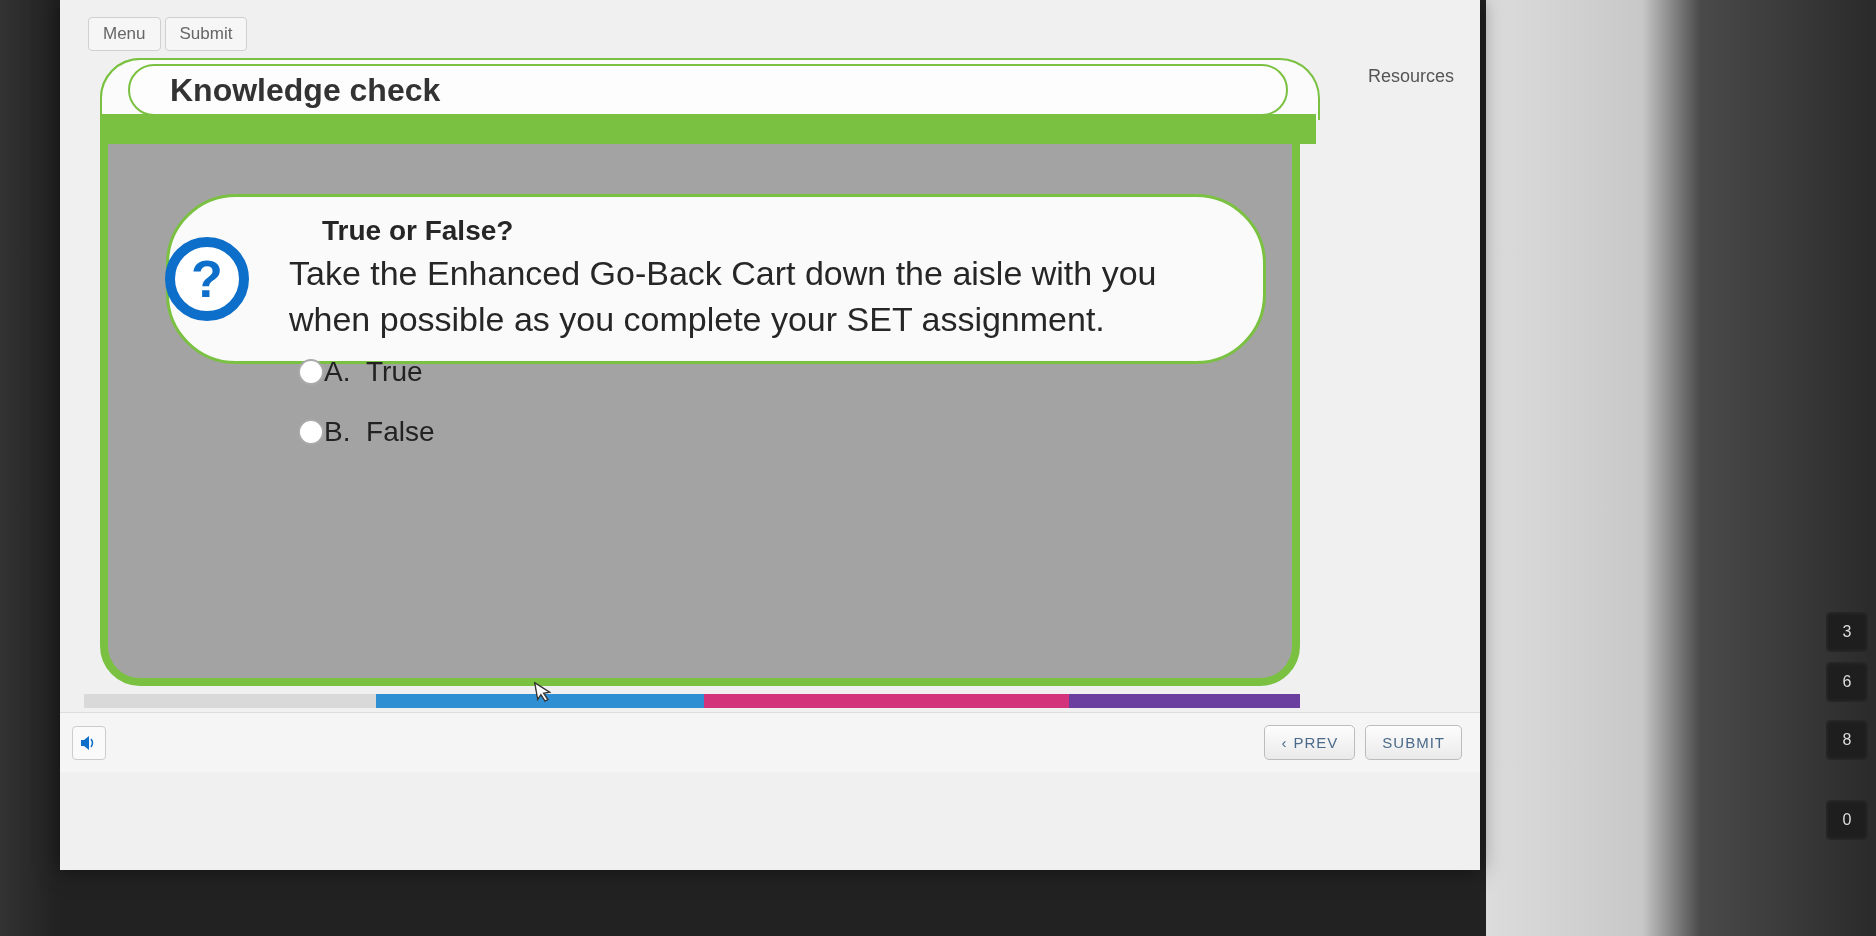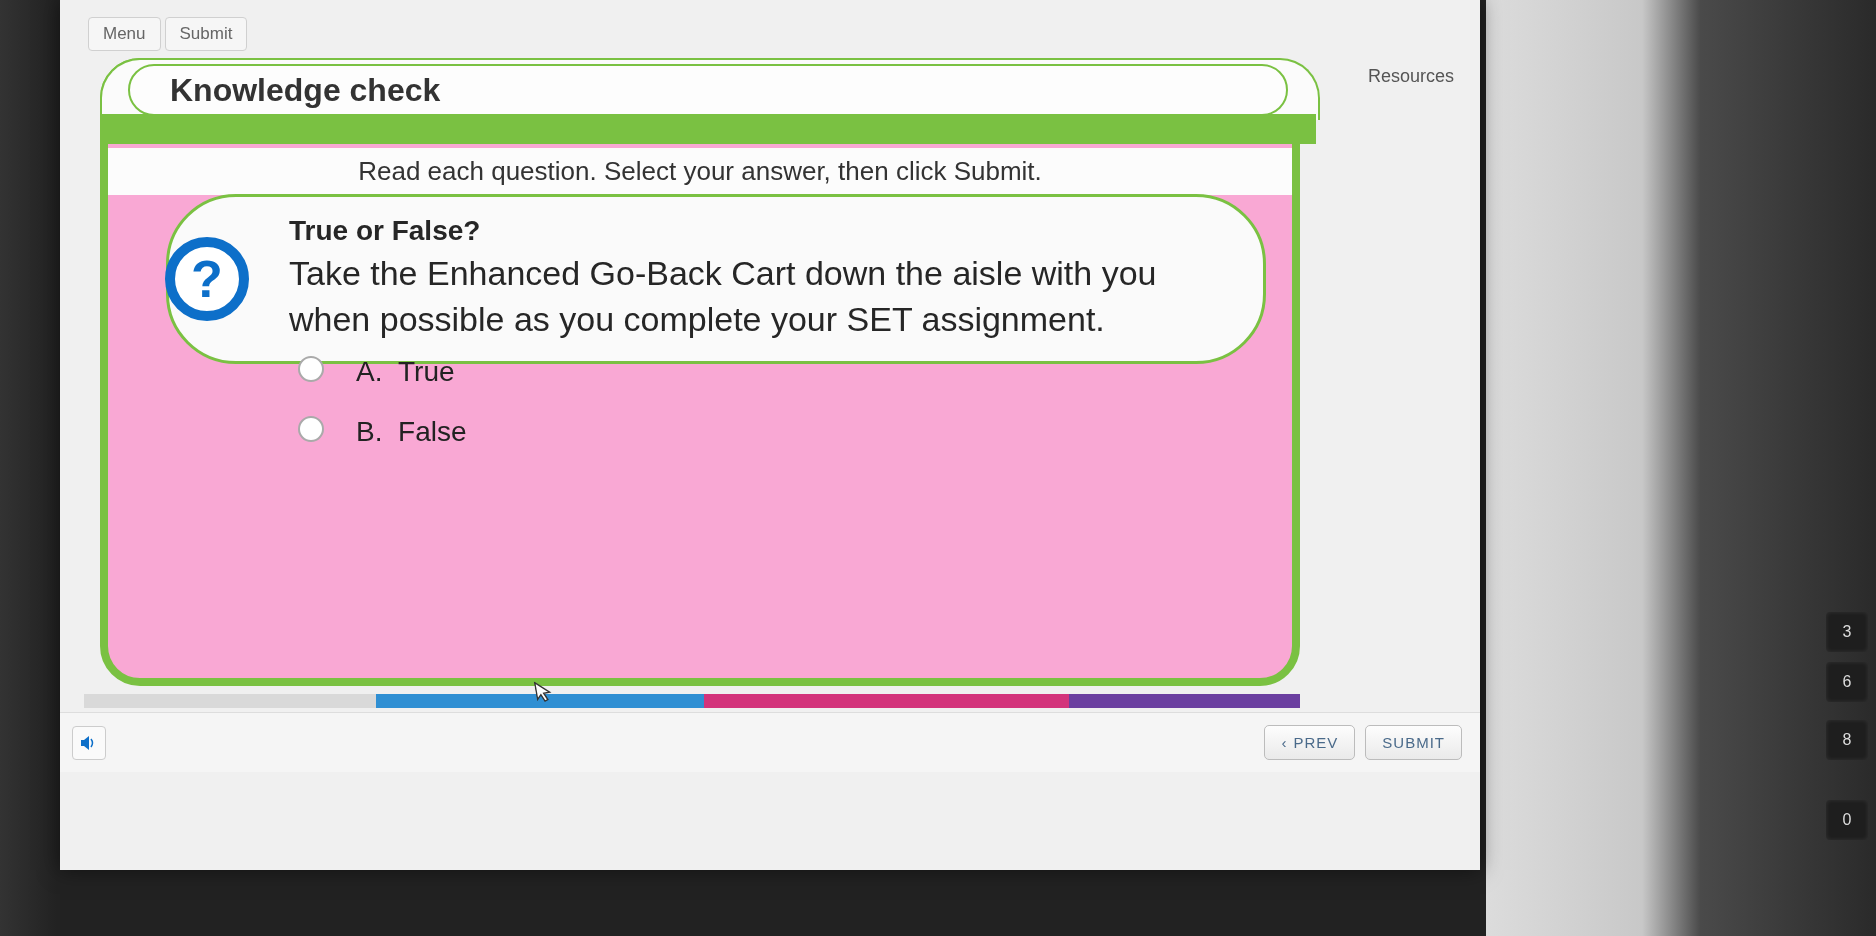--- a/index.html
+++ b/index.html
@@ -48,21 +48,21 @@
     font-size: 18px;
     color: #555;
     cursor: pointer;
   }
   .card {
     position: absolute;
     left: 40px;
     top: 58px;
     width: 1200px;
     height: 628px;
-    background: #f9a8d4;
+    background: #a3a3a3;
     border: 8px solid #7ac142;
     border-radius: 40px;
     border-top-left-radius: 40px;
     overflow: visible;
   }
   .card::before {
     content: "";
     position: absolute;
     left: -8px;
     top: -8px;
@@ -140,35 +140,36 @@
     font-weight: bold;
     display: flex;
     align-items: center;
     justify-content: center;
   }
   .q-heading {
     font-size: 28px;
     font-weight: bold;
     color: #262626;
     margin-bottom: 4px;
+    margin-left: 33px;
   }
   .q-text {
     font-size: 34px;
     color: #262626;
     line-height: 1.35;
   }
   .answers {
     position: absolute;
     top: 290px;
     left: 190px;
     z-index: 6;
   }
   .answer-row {
     display: flex;
-    gap: 32px;
+    align-items: center;
     margin-bottom: 28px;
     cursor: pointer;
   }
   .radio {
     width: 26px;
     height: 26px;
     border: 2px solid #aaa;
     border-radius: 50%;
     background: #fff;
   }
@@ -288,21 +289,20 @@
 
     <div class="resources-link">Resources</div>
 
     <div class="card">
       <div class="green-band"></div>
 
       <div class="title-pill">
         <h1>Knowledge check</h1>
       </div>
 
-      <div class="instruction">Read each question. Select your answer, then click Submit.</div>
 
       <div class="question-pill">
         <div class="q-icon">?</div>
         <div class="q-heading">True or False?</div>
         <div class="q-text">Take the Enhanced Go-Back Cart down the aisle with you when possible as you complete your SET assignment.</div>
       </div>
 
       <div class="answers">
         <div class="answer-row">
           <div class="radio"></div>

